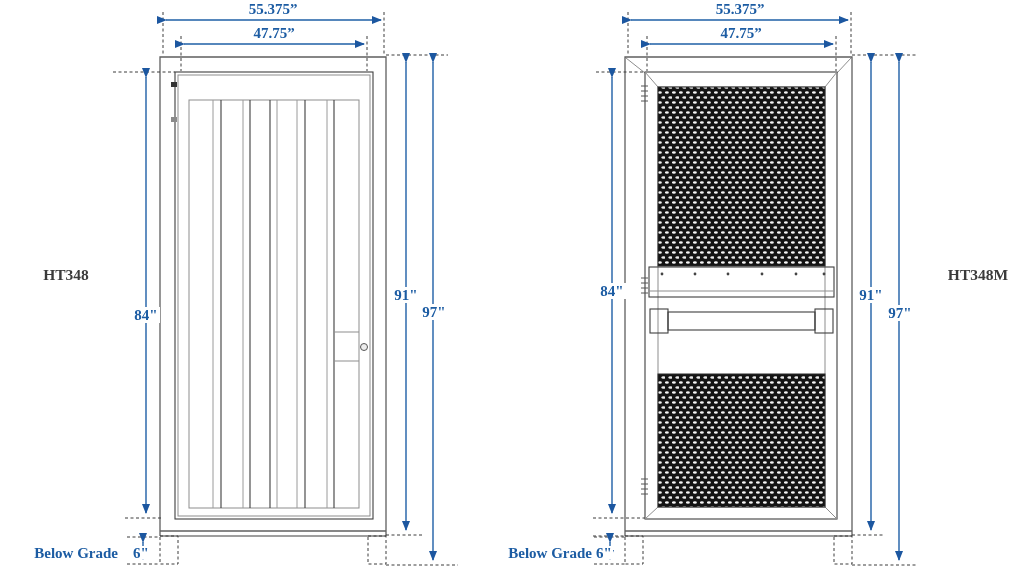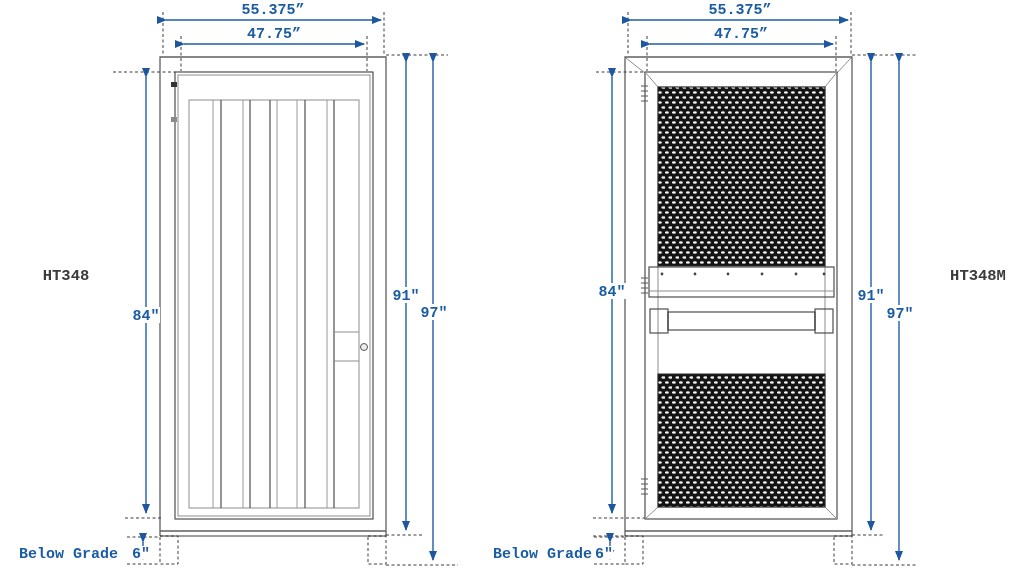--- a/index.html
+++ b/index.html
@@ -1,18 +1,18 @@
 <!DOCTYPE html>
 <html><head>
 <meta charset="utf-8">
 <style>
   html,body { margin:0; padding:0; background:#ffffff; }
   .canvas {
     position:relative; width:1024px; height:575px; background:#ffffff;
-    font-family:Liberation Mono, monospace;
+    font-family:Liberation Serif, serif;
     overflow:hidden;
   }
   svg { display:block; }
   .ln   { stroke:#5f5f5f; stroke-width:1.3; fill:none; }
   .ln2  { stroke:#8d8d8d; stroke-width:1; fill:none; }
   .lnd  { stroke:#3f3f3f; stroke-width:1.1; fill:none; }
   .dash { stroke:#3c3c3c; stroke-width:1; fill:none; stroke-dasharray:3,2.5; }
   .dim  { stroke:#1e5fa6; stroke-width:1.4; fill:none; }
   .dim-label { fill:#1c5ca3; font-size:15px; font-weight:600; }
   .model-label { fill:#3b3b3b; font-size:15.5px; font-weight:700; }

